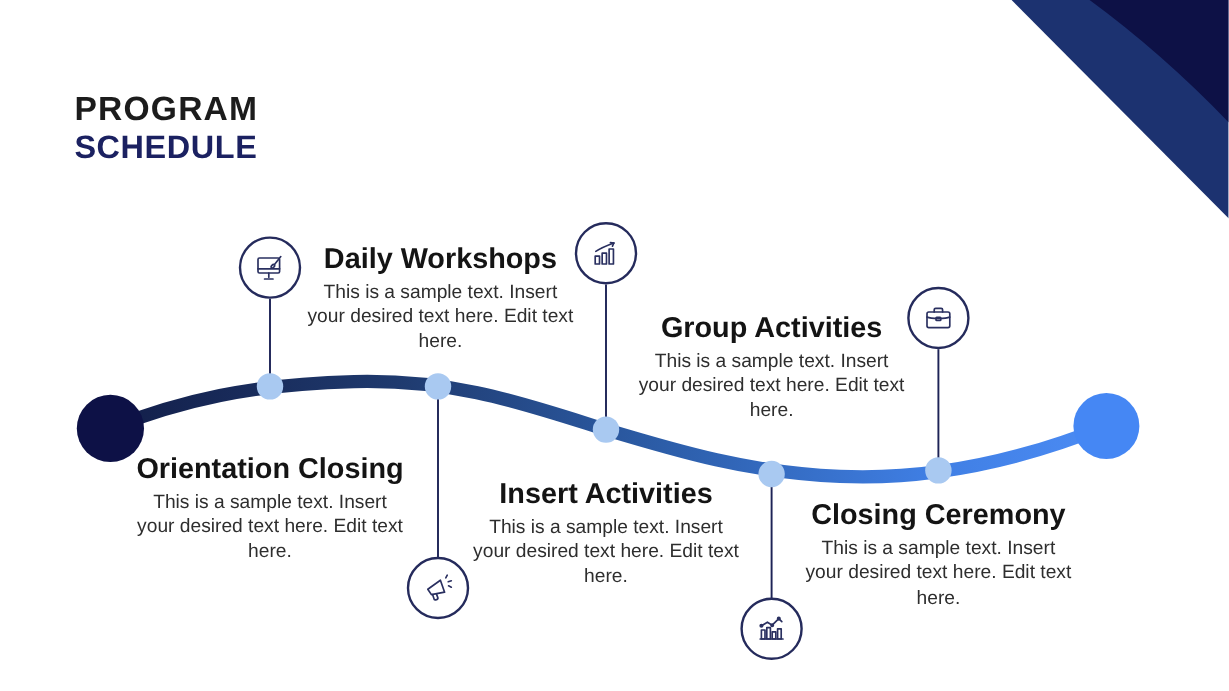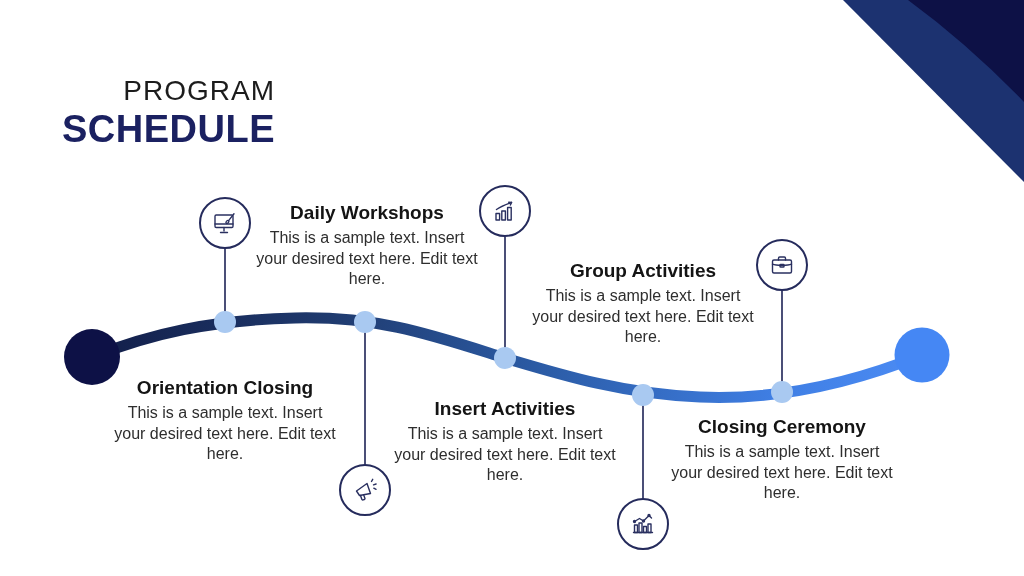--- a/index.html
+++ b/index.html
@@ -6,34 +6,34 @@
   .slide {
     position: relative;
     width: 1024px;
     height: 576px;
     background: #ffffff;
     overflow: hidden;
     font-family: "Liberation Sans", sans-serif;
   }
   .title-block { position: absolute; left: 62px; top: 76px; z-index: 3; }
   .title-kicker {
-    font-size: 28px; font-weight: 400; letter-spacing: 1px;
-    color: #1c1c1c; line-height: 1.1; margin: 0; text-align: right;
+    font-size: 28px; font-weight: 700; letter-spacing: 1px;
+    color: #1c1c1c; line-height: 1.1; margin: 0;
   }
   .title-main {
-    font-size: 38px; font-weight: 800; letter-spacing: 0.5px;
+    font-size: 27px; font-weight: 800; letter-spacing: 0.5px;
     color: #1b2161; line-height: 1.1; margin: 2px 0 0 0;
   }
   .corner-svg { position: absolute; top: 0; right: 0; z-index: 2; }
   .timeline-svg { position: absolute; left: 0; top: 0; z-index: 1; }
   .node-text {
     position: absolute; width: 224px; text-align: center; z-index: 2;
   }
   .node-title {
-    font-size: 19px; font-weight: 700; color: #141414;
+    font-size: 24px; font-weight: 700; color: #141414;
     margin: 0 0 4px 0; line-height: 1.15;
   }
   .node-body {
     font-size: 16px; color: #2e2e2e; line-height: 1.3; margin: 0;
   }
   .icon-badge {
     position: absolute; width: 52px; height: 52px; z-index: 2;
     border-radius: 50%; background: #ffffff; border: 2px solid #252b5c;
     box-sizing: border-box; display: flex; align-items: center; justify-content: center;
   }

